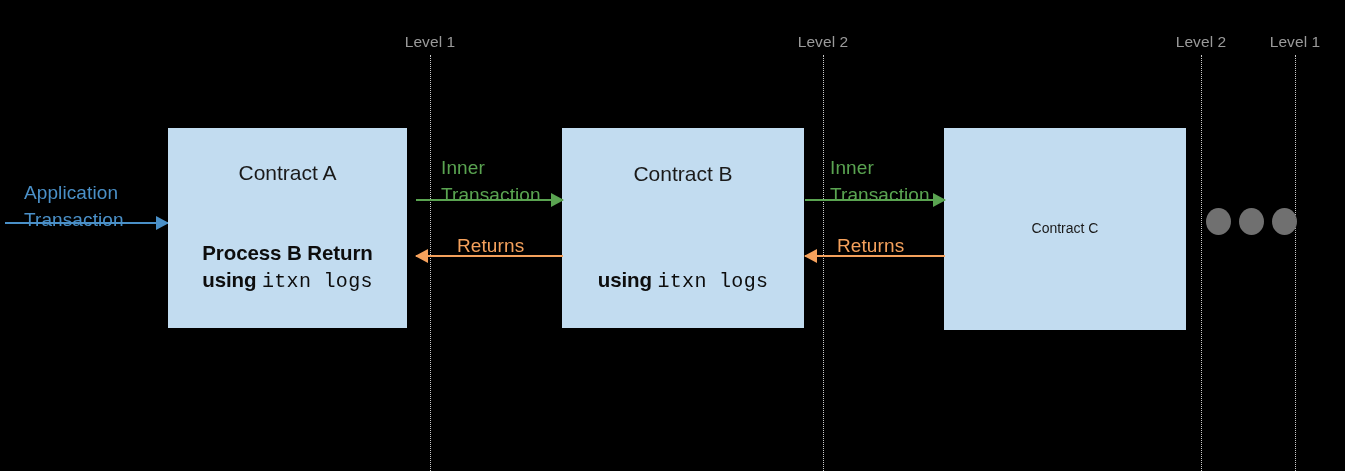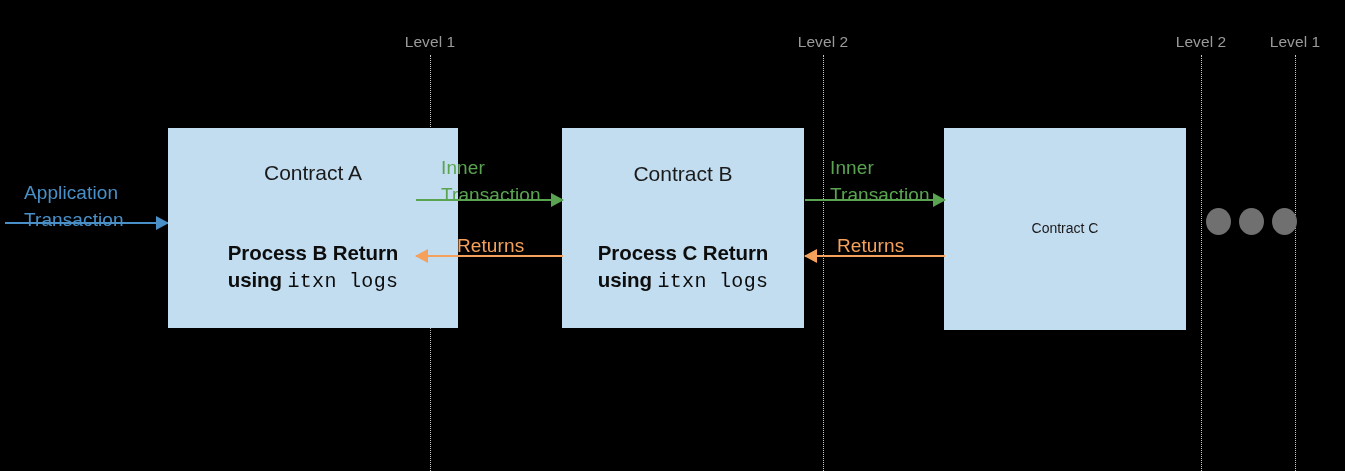--- a/index.html
+++ b/index.html
@@ -147,32 +147,32 @@
     <div class="level-label">Level 1</div>
   </div>
 
   <div class="arrow-label" id="entry-label" style="left: 24px; top: 180px; color: rgb(74, 144, 200);">Application
 Transaction</div>
   <div class="arrow right" id="entry-arrow" style="left: 5px; top: 222px; width: 163px;">
     <div class="shaft" style="background: rgb(74, 144, 200);"></div>
     <div class="head" style="border-left-color: rgb(74, 144, 200);"></div>
   </div>
 
-  <div class="contract-box" id="box-0" style="left: 168px; top: 128px; width: 290px; height: 200px; background: rgb(194, 220, 240); gap: 27px;">
+  <div class="contract-box" id="box-0" style="left: 168px; top: 128px; width: 239px; height: 200px; background: rgb(194, 220, 240); gap: 27px;">
     <div class="contract-title">Contract A</div>
     <div class="contract-sub">
       <span>Process B Return</span><br>
       <span>using </span><span class="mono">itxn logs</span>
     </div>
   </div>
 
   <div class="contract-box" id="box-1" style="left: 562px; top: 128px; width: 242px; height: 200px; background: rgb(194, 220, 240); gap: 26px;">
     <div class="contract-title">Contract B</div>
     <div class="contract-sub">
-      <span>Process C Return</span><br>
+      <br>
       <span>using </span><span class="mono">itxn logs</span>
     </div>
   </div>
 
   <div class="contract-box single" id="box-2" style="left: 944px; top: 128px; width: 242px; height: 202px; background: rgb(194, 220, 240);">
     <div class="contract-title">Contract C</div>
   </div>
 
   <div class="arrow-label" id="flow-label-0" style="left: 441px; top: 155px; color: rgb(90, 164, 81);">Inner
 Transaction</div>

